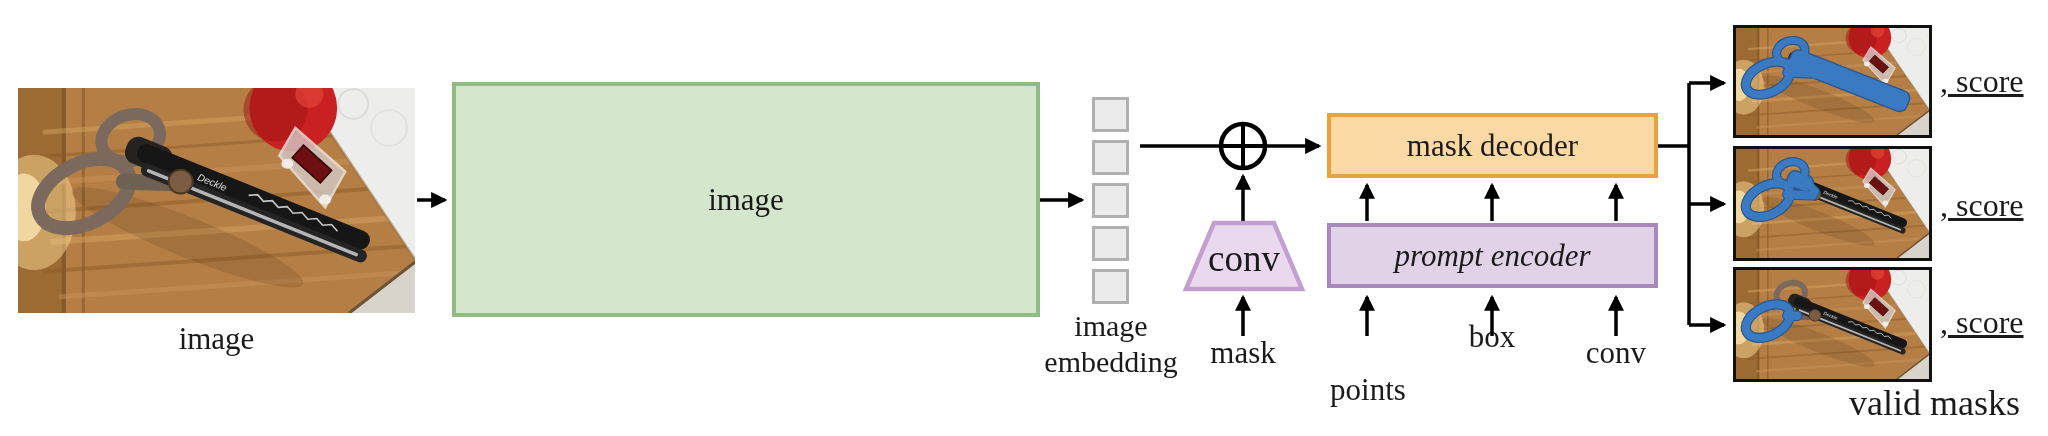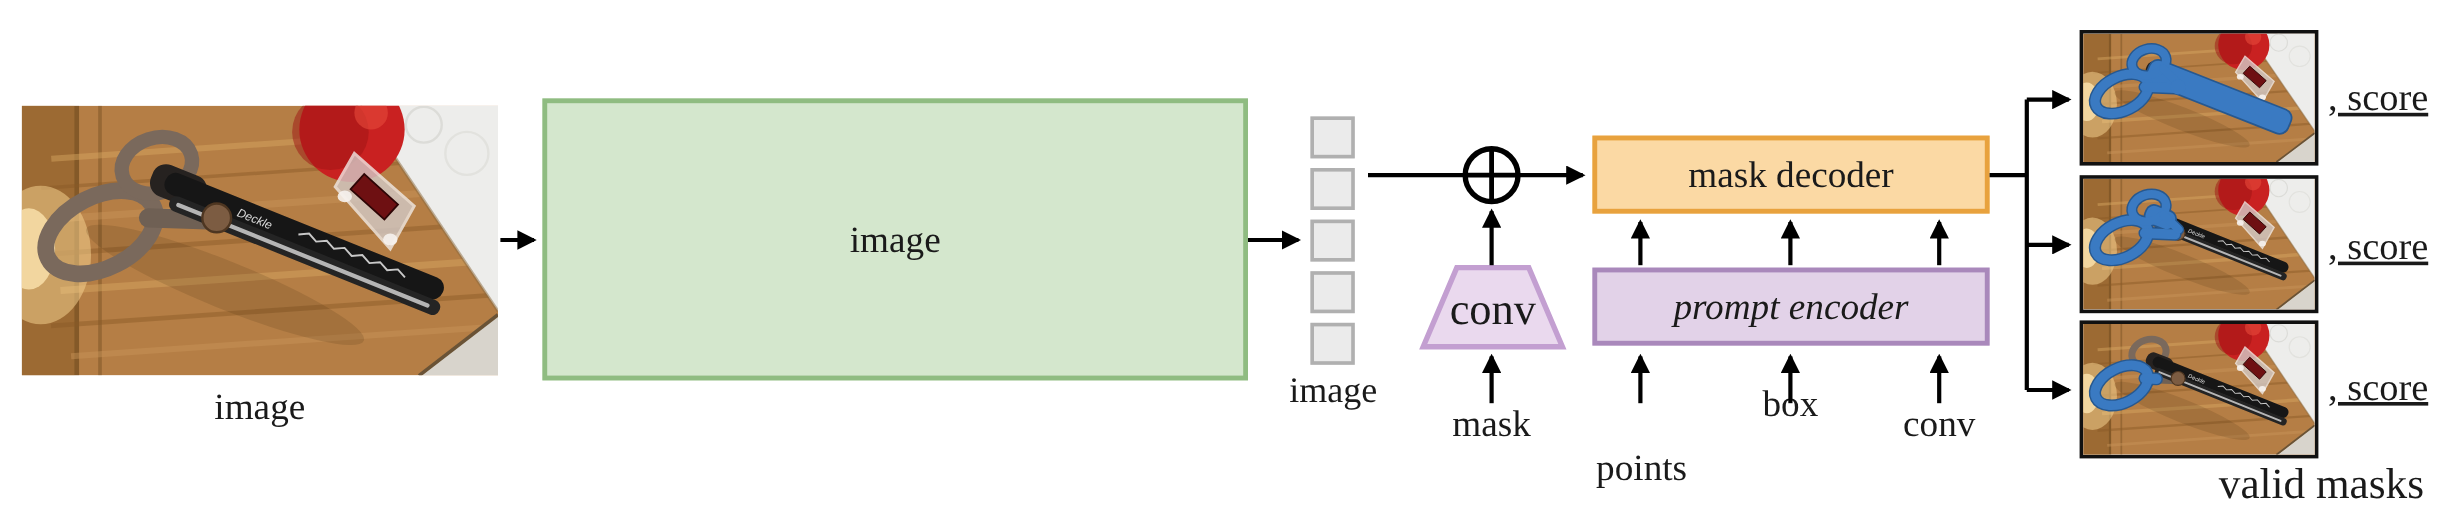--- a/index.html
+++ b/index.html
@@ -90,20 +90,21 @@
 
   <div class="tokens" style="left:1092px;top:97px;">
       <div class="token"></div>
       <div class="token"></div>
       <div class="token"></div>
       <div class="token"></div>
       <div class="token"></div>
     </div>
   <div class="cap2 abs" style="left:1014px;top:308px;width:194px;">
     <div>image</div>
+    <div>embedding</div>
   </div>
 
   <div class="conv-wrap" style="left:1180px;top:220px;width:128px;height:72px;">
     <svg width="128" height="72" viewBox="0 0 128 72">
       <polygon points="34,3 94,3 122,69 6,69" fill="var(--conv-fill)" stroke="var(--conv-border)" stroke-width="4.5"></polygon>
     </svg>
     <span>conv</span>
   </div>
   <div class="cap" style="left:1173px;top:336px;width:140px;">mask</div>
 

